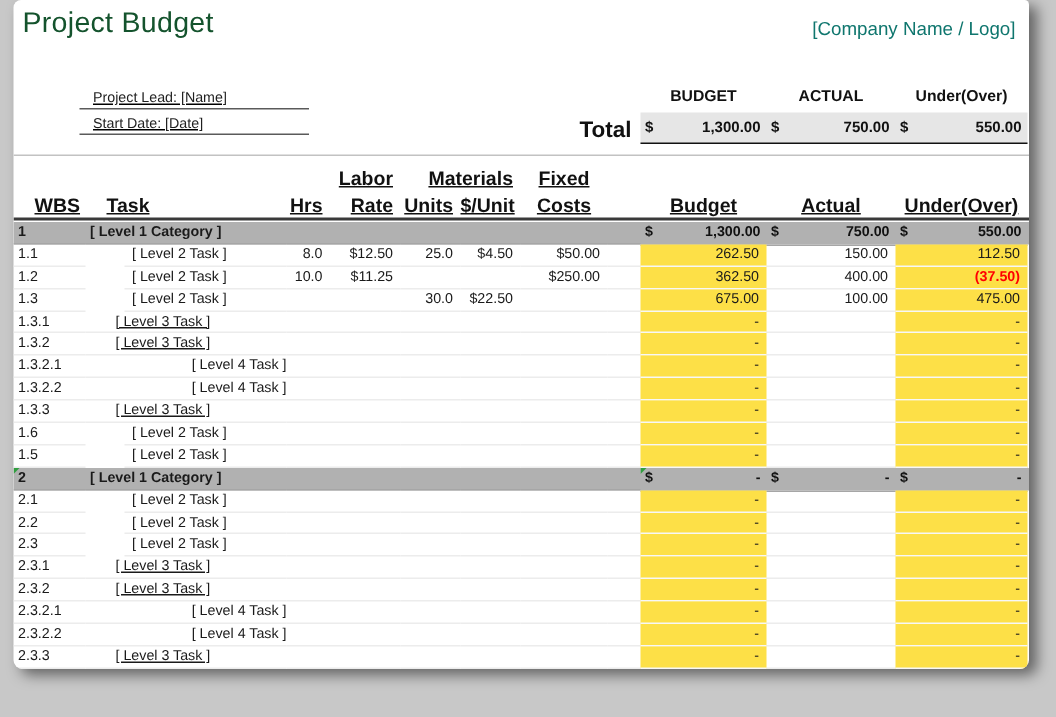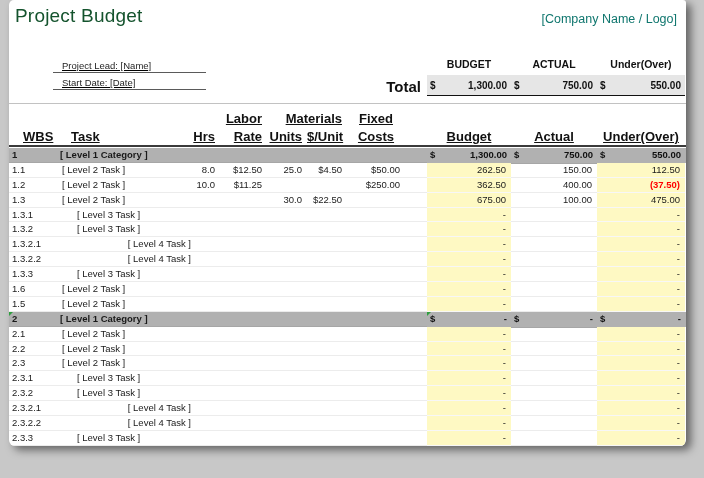--- a/index.html
+++ b/index.html
@@ -49,27 +49,27 @@
   .g-labor{grid-column:3 / span 2;}
   .g-materials{grid-column:5 / span 2;}
   .g-fixed{grid-column:7;}
 
   
   .rows{position:absolute;left:0;top:148px;width:677px;}
   .row{height:14.9px;font-size:9.5px;color:#1a1a1a;}
   .row > div{line-height:14.4px;white-space:nowrap;overflow:hidden;position:relative;border-bottom:1px solid #ececec;}
   .row .num{text-align:right;padding-right:5px;}
   .row .c-wbs{padding-left:3px;}
-  .row .c-budget,.row .c-under{background:#fef9c3;border-bottom:1px solid #f7f7f7;}
+  .row .c-budget,.row .c-under{background:#fde047;border-bottom:1px solid #f7f7f7;}
   .row.cat{background:#b1b1b1;font-weight:bold;}
   .row.cat > div{border-bottom:1px solid #a6a6a6;background:transparent;}
   .row.cat .c-budget,.row.cat .c-under{background:transparent;}
   .ind1 .c-task{padding-left:3px;}
-  .ind2 .c-task{padding-left:5px;}
-  .ind3 .c-task{padding-left:20px;}
+  .ind2 .c-task{padding-left:5px;margin-left:26px;}
+  .ind3 .c-task{padding-left:20px;text-decoration:underline;}
   .ind4 .c-task{padding-left:32px;text-align:right;}
   .neg{color:#ff0000;font-weight:bold;}
   .row .mcell{font-size:9.5px;font-weight:bold;height:100%;}
   .marker{position:absolute;top:0;left:0;width:0;height:0;border-top:4px solid #2f9e3f;border-right:4px solid transparent;}
 </style>
 </head>
 <body>
 
 <div class="card">
   <div class="sheet">

